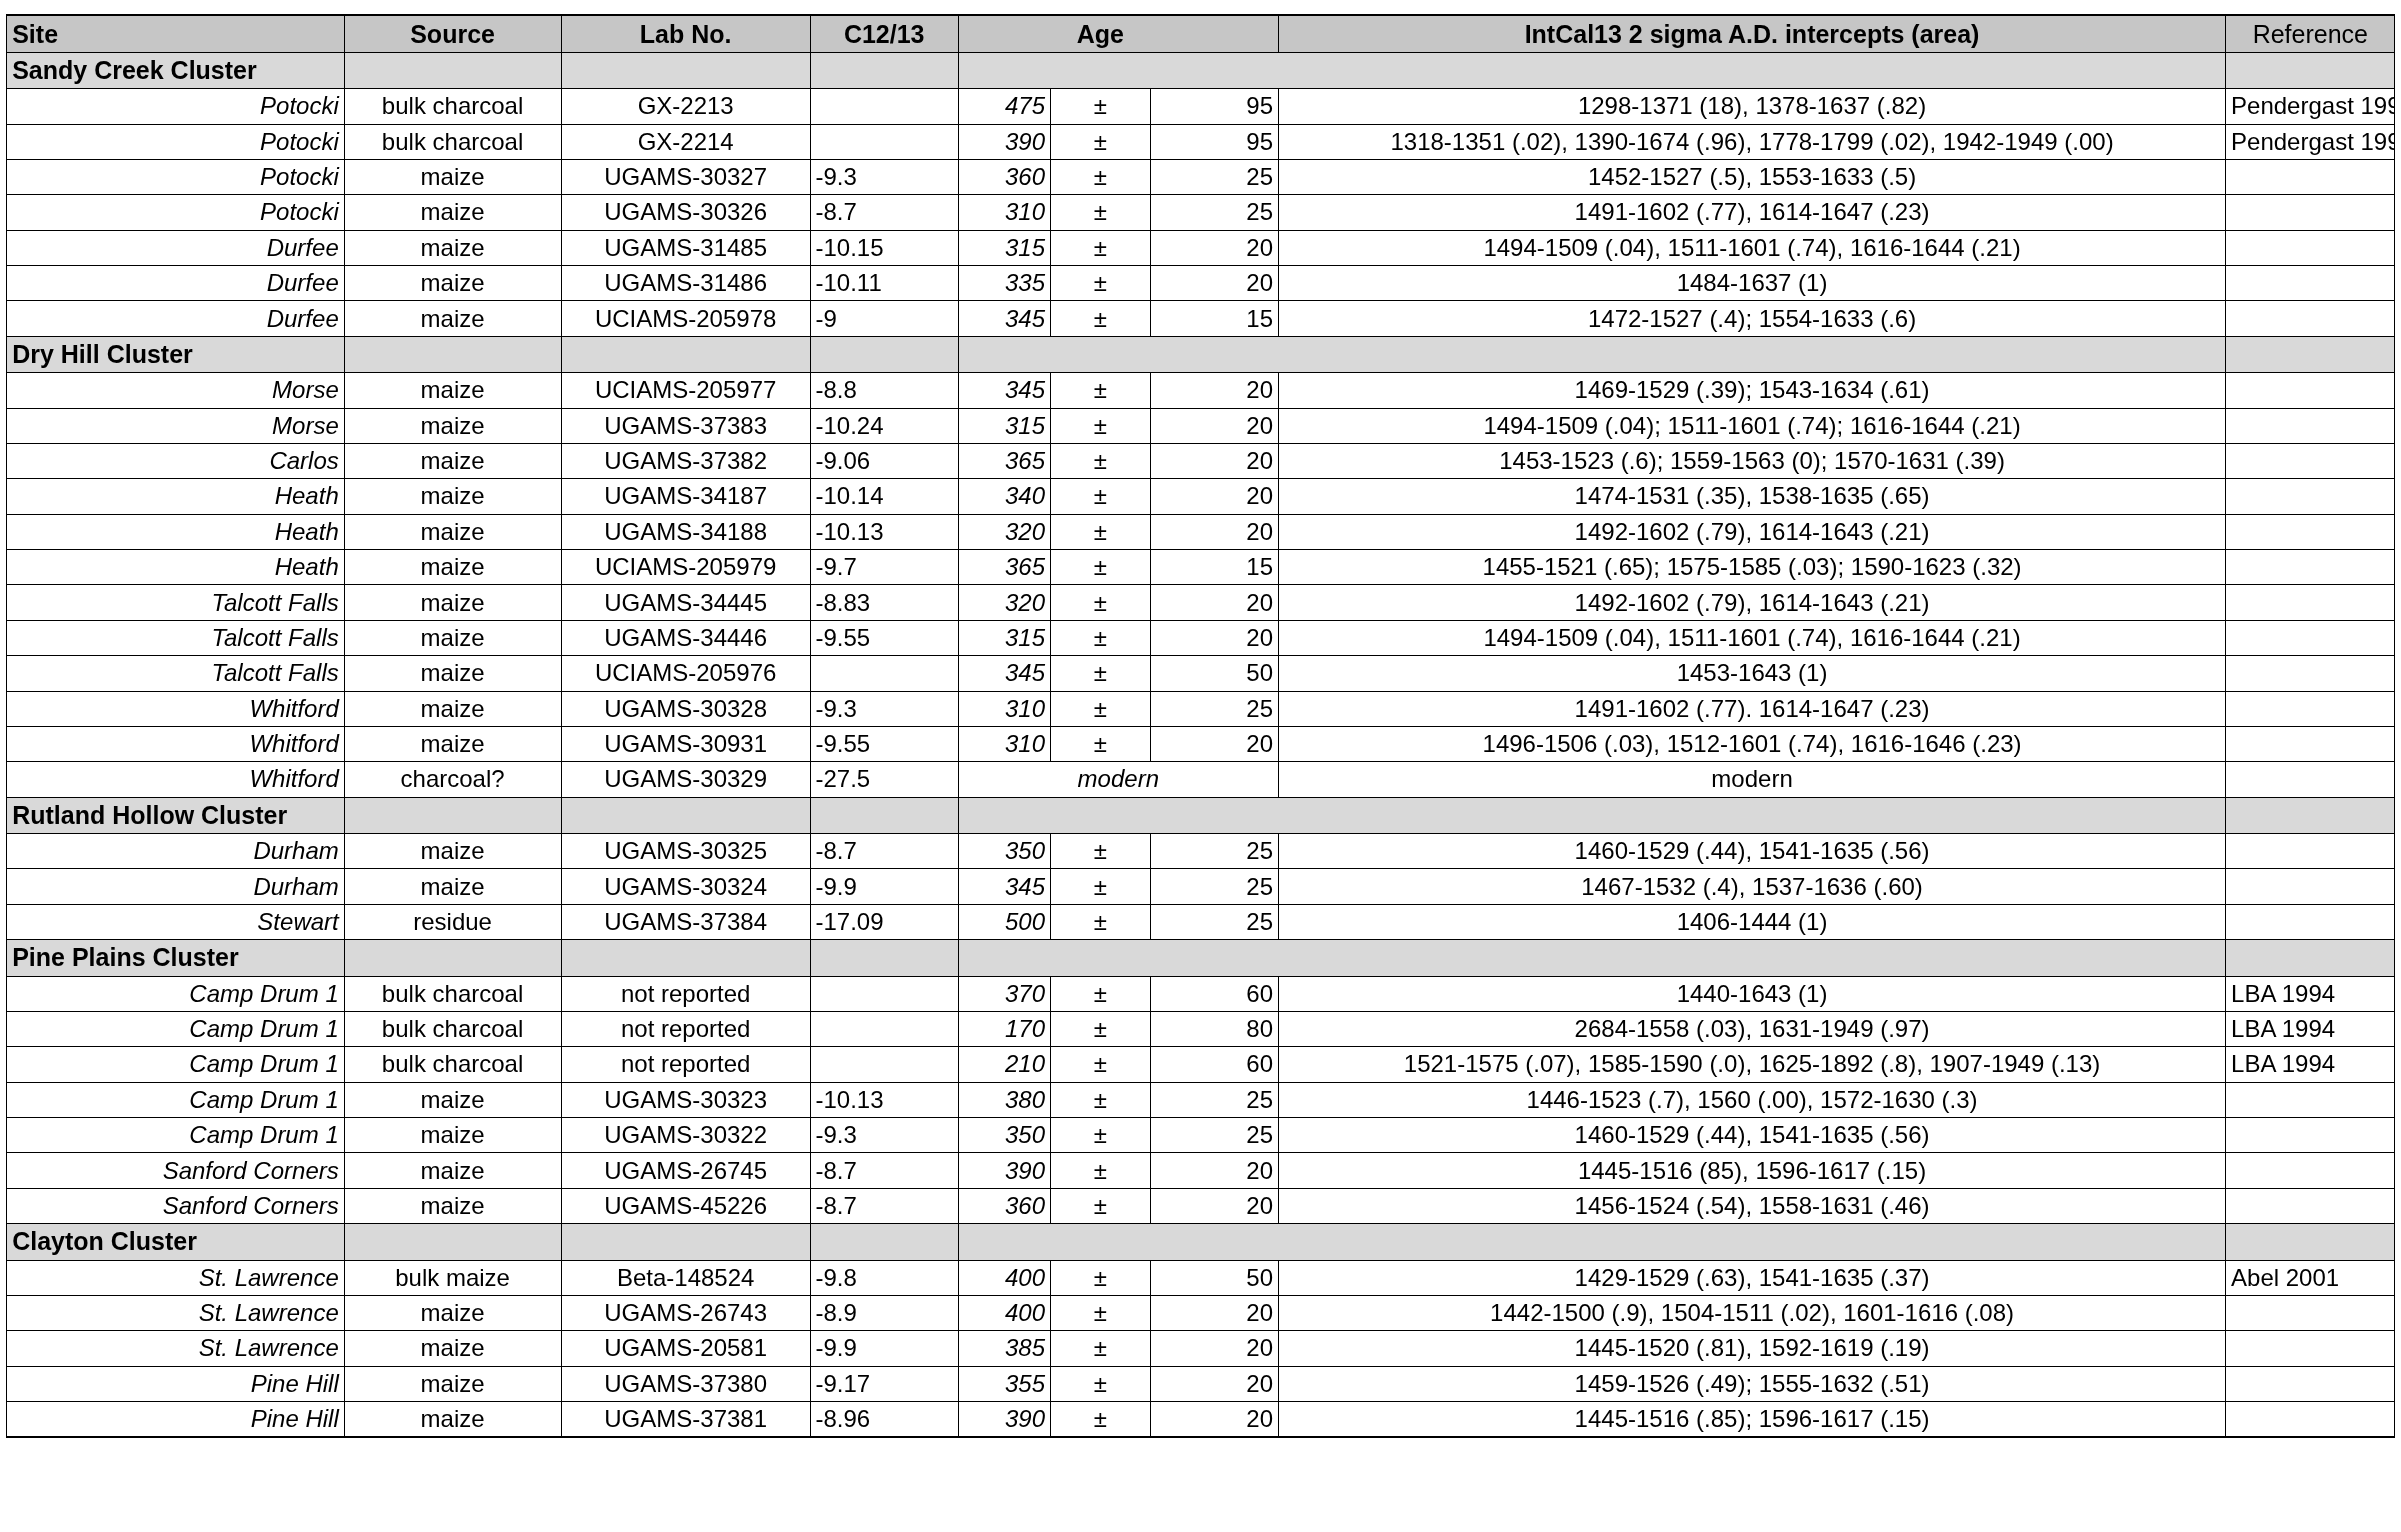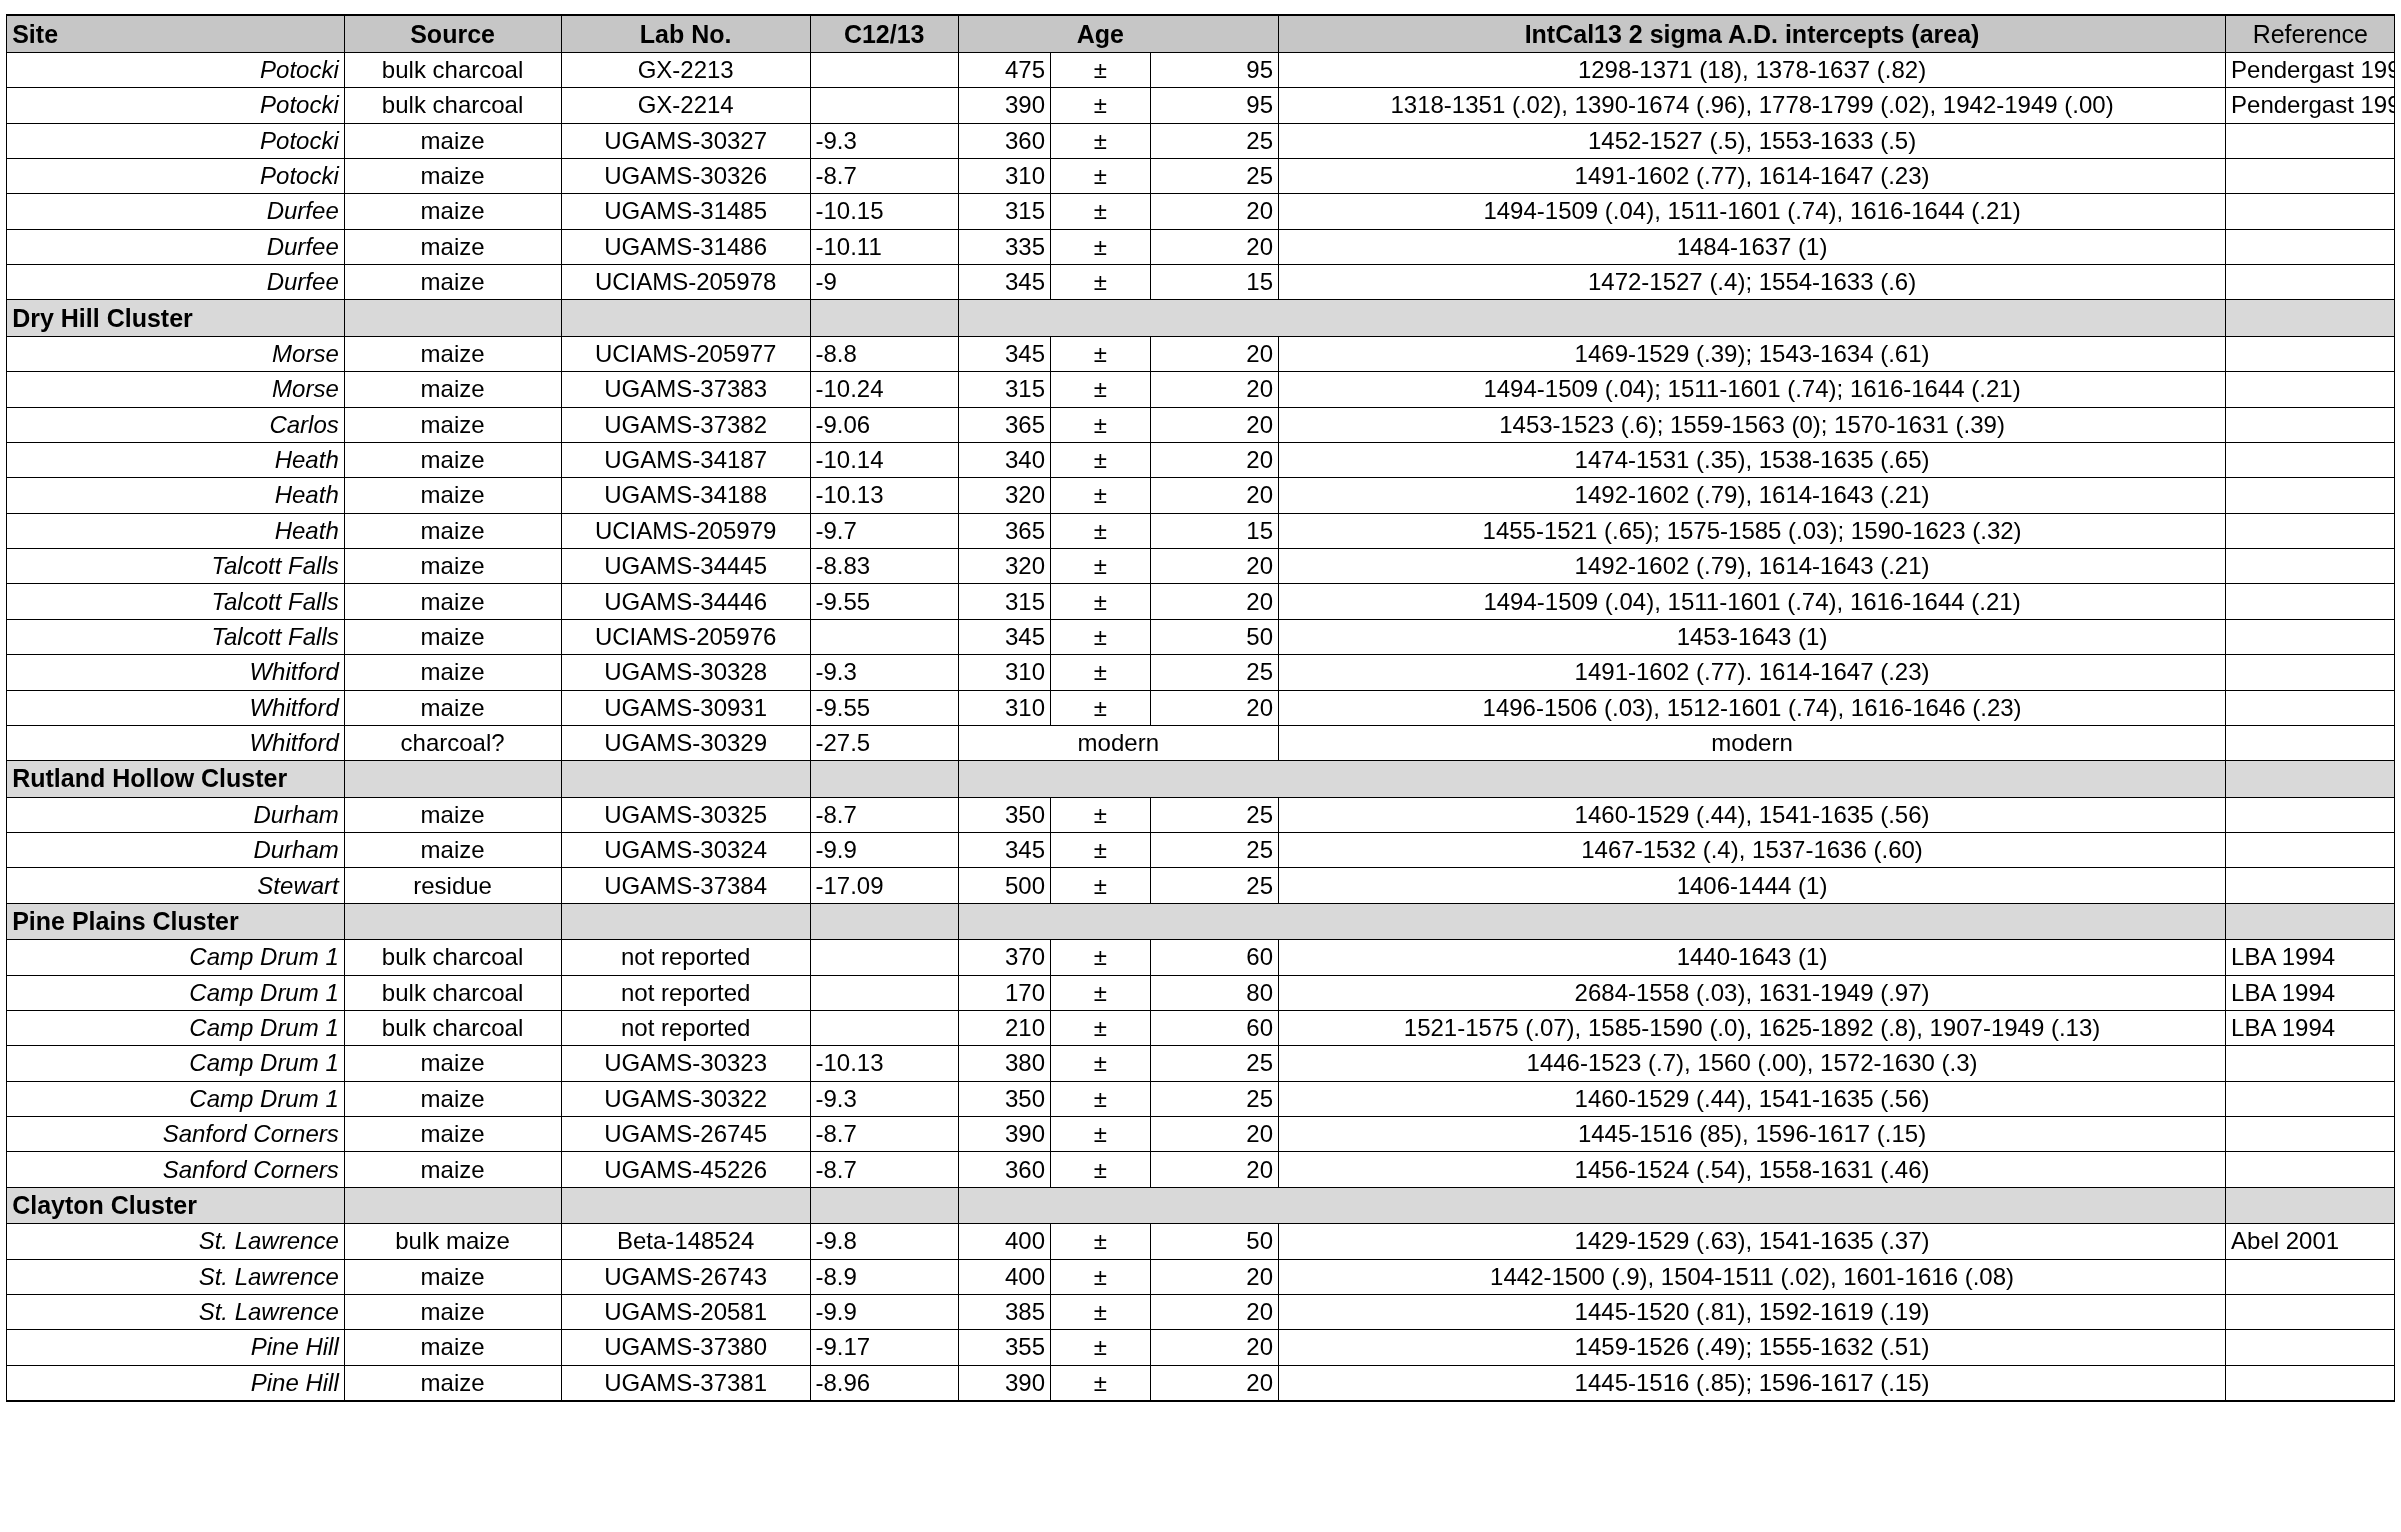--- a/index.html
+++ b/index.html
@@ -105,21 +105,21 @@
   td.cell-age { text-align: right; padding-right: 6.4px; }
   td.cell-pm { text-align: center; }
   td.cell-err { text-align: right; padding-right: 17.7px; }
   td.cell-ref { text-align: left; padding-left: 4.8px; }
 
   td.cell-modern {
     text-align: center;
   }
   td.cell-int { border-left: 1.6px solid #000000; }
   th.th-int { border-left: 1.6px solid #000000; }
-  td.cell-age { border-left: 1.6px solid #000000; }
+  td.cell-age { border-left: 1.6px solid #000000; font-style: italic; }
   th.th-agefiller { border-left: 1.6px solid #000000; }
 
   tr.thick-under td { border-bottom: 1.6px solid #000000; }
   tr.last-row td { border-bottom: 2.4px solid #000000; }
 </style>
 </head>
 <body>
 
 <div id="page">
   <table class="radiocarbon">
@@ -141,20 +141,31 @@
         <th>Lab No.</th>
         <th>C12/13</th>
         <th class="th-agefiller"></th>
         <th class="th-age">Age</th>
         <th class="th-agespace"></th>
         <th class="th-int">IntCal13 2 sigma A.D. intercepts (area)</th>
         <th class="th-ref">Reference</th>
       </tr>
     </thead>
     <tbody id="table-body">
+        <tr class=" cluster-row">
+          <td class="grey-first">Sandy Creek Cluster</td>
+          <td></td>
+          <td></td>
+          <td></td>
+          <td class="blank-grey"></td>
+          <td class="blank-grey"></td>
+          <td class="blank-grey"></td>
+          <td></td>
+          <td></td>
+        </tr>
         <tr class=" data-row">
           <td class="cell-site">Potocki</td>
           <td class="cell-source">bulk charcoal</td>
           <td class="cell-lab">GX-2213</td>
           <td class="cell-c1213"></td>
           <td class="cell-age">475</td>
           <td class="cell-pm">±</td>
           <td class="cell-err">95</td>
           <td class="cell-int">1298-1371 (18), 1378-1637 (.82)</td>
           <td class="cell-ref">Pendergast 1993</td>

